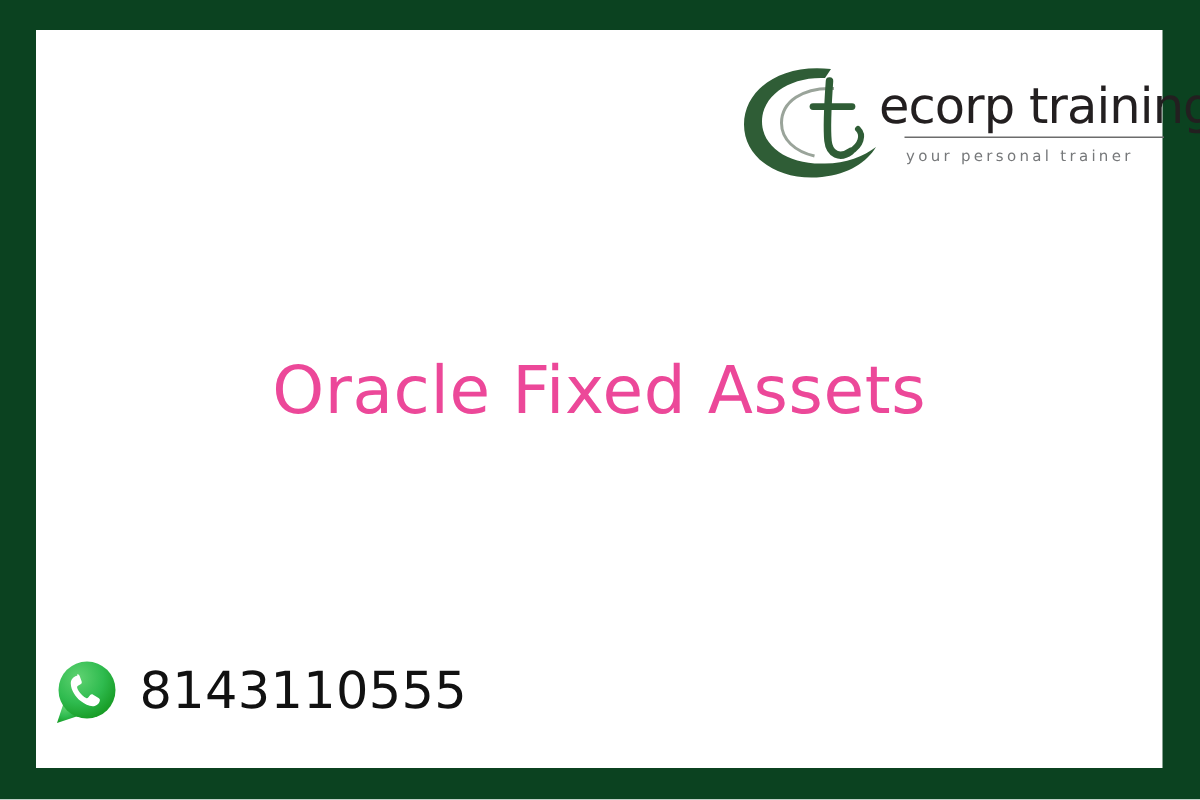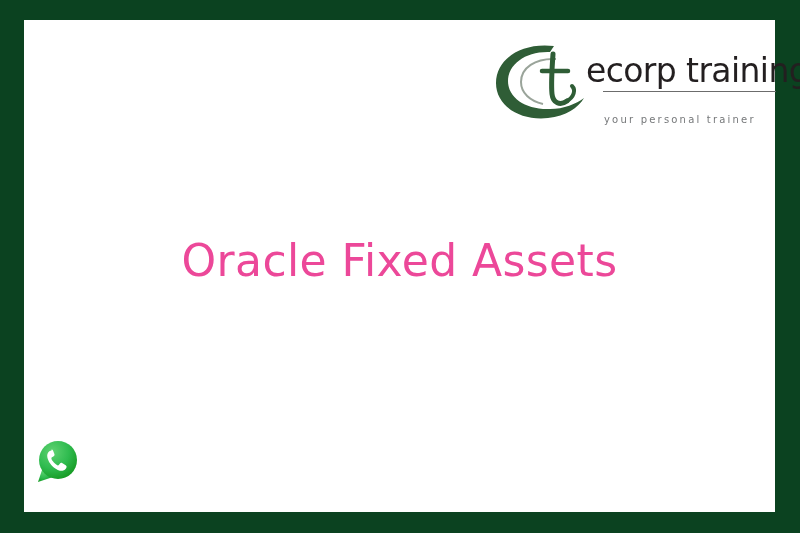--- a/index.html
+++ b/index.html
@@ -61,21 +61,21 @@
     white-space: nowrap;
   }
   .logo-rule {
     margin-top: 1px;
     margin-left: 17px;
     width: 173px;
     height: 1px;
     background: #6c6c6c;
   }
   .logo-tagline {
-    margin-top: 21px;
+    margin-top: 6px;
     margin-left: 18px;
     font-family: "DejaVu Sans", sans-serif;
     font-size: 10px;
     line-height: 13px;
     letter-spacing: 2.2px;
     color: #76787a;
     white-space: nowrap;
   }
 
   
@@ -182,16 +182,17 @@
                  l -1.2 1.5
                  c -0.4 0.5 -0.8 0.6 -1.4 0.3
                  c -1.6 -0.8 -3.3 -2.3 -4.5 -4.0
                  c -1.0 -1.4 -1.4 -2.3 -1.5 -2.9
                  c -0.1 -0.5 0.1 -0.9 0.6 -1.2
                  l 1.7 -1.0
                  c 0.8 -0.5 1.0 -1.2 0.7 -2.1
                  l -1.3 -3.4
                  c -0.3 -0.8 -0.8 -1.2 -1.6 -1.2 Z" fill="#ffffff"></path>
       </svg>
+      <div class="phone">8143110555</div>
     </div>
 
   </div>
 </div>
 
 </body></html>

